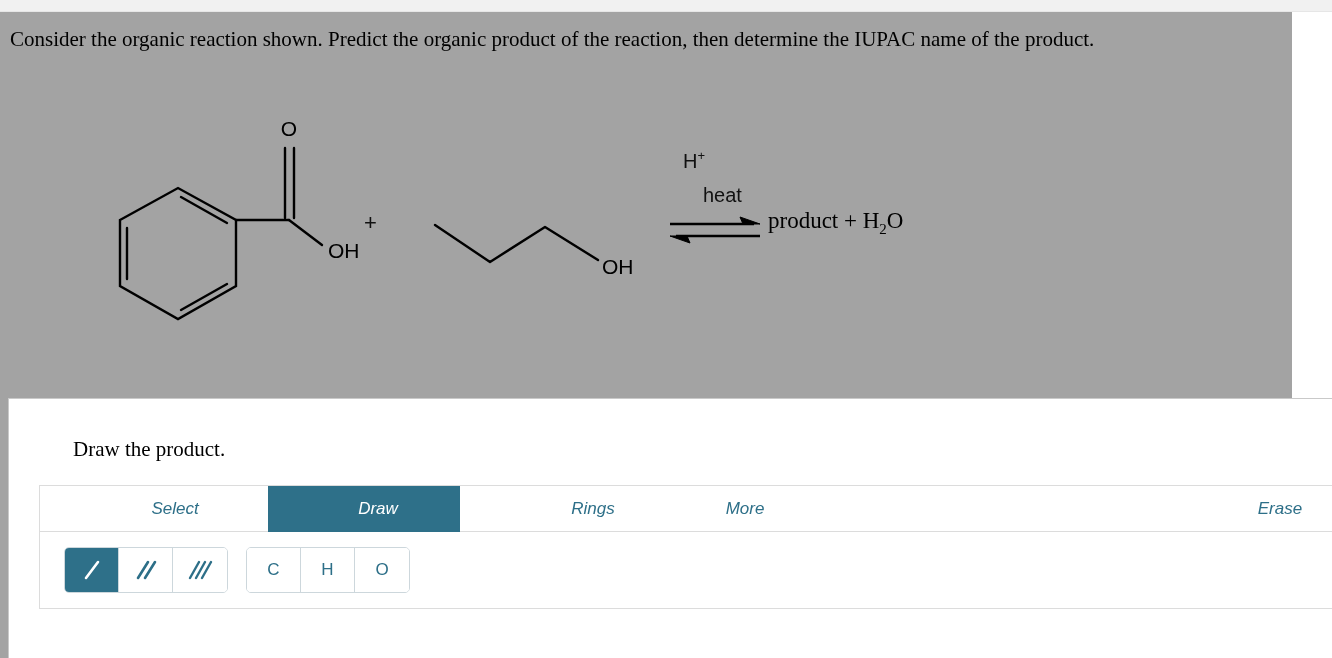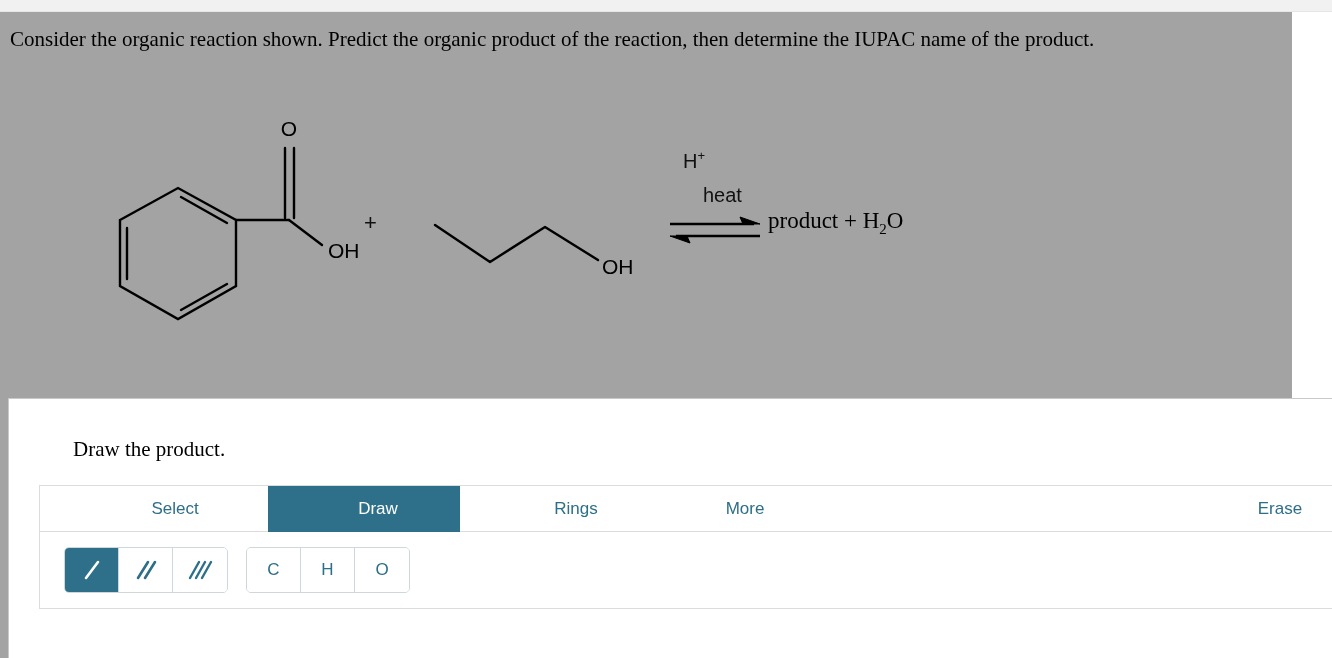--- a/index.html
+++ b/index.html
@@ -100,20 +100,21 @@
   }
   .tab {
     position: absolute;
     top: 0; height: 46px;
     display: flex; align-items: center; justify-content: center;
     font-family: "Liberation Sans", "DejaVu Sans", sans-serif;
     font-size: 17px;
     color: #2d6f88;
     cursor: pointer;
     user-select: none;
+    font-style: italic;
   }
   .tab.active { background: #2e7089; color: #ffffff; }
 
   .toolrow {
     position: relative;
     height: 76px;
     background: #fff;
   }
   .btn-group {
     position: absolute; top: 15px;
@@ -201,21 +202,21 @@
 
   <div class="answer-panel">
 
     <div class="panel-title">Draw the product.</div>
 
     <div class="editor">
 
       <div class="tabbar">
         <div class="tab" style="left:42px; width:186px;">Select</div>
         <div class="tab active" style="left:228px; width:192px;padding-left:28px;">Draw</div>
-        <div class="tab" style="left:423px; width:190px;padding-left:36px;">Rings</div>
+        <div class="tab" style="left:440px; width:190px;padding-left:36px;">Rings</div>
         <div class="tab" style="left:610px; width:190px;">More</div>
         <div class="tab" style="left:1180px; width:120px;">Erase</div>
       </div>
 
       <div class="toolrow">
 
         <div class="btn-group" style="left:24px;">
           <div class="tool-btn active">
             <svg width="30" height="30" viewBox="0 0 30 30">
               <line x1="9" y1="23" x2="21" y2="7" stroke="#ffffff" stroke-width="2.6" stroke-linecap="round"></line>

